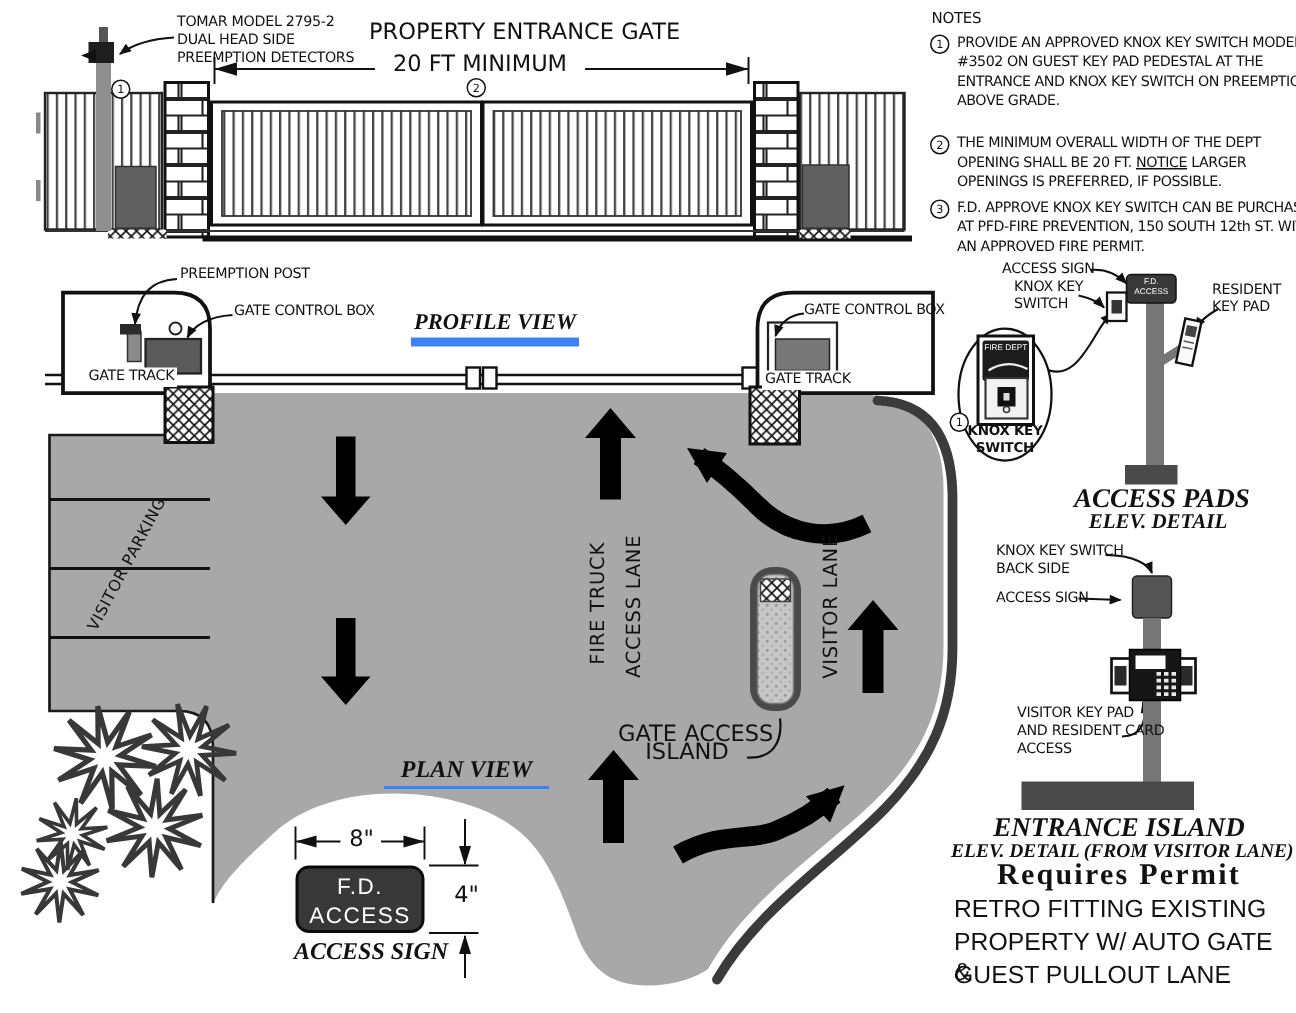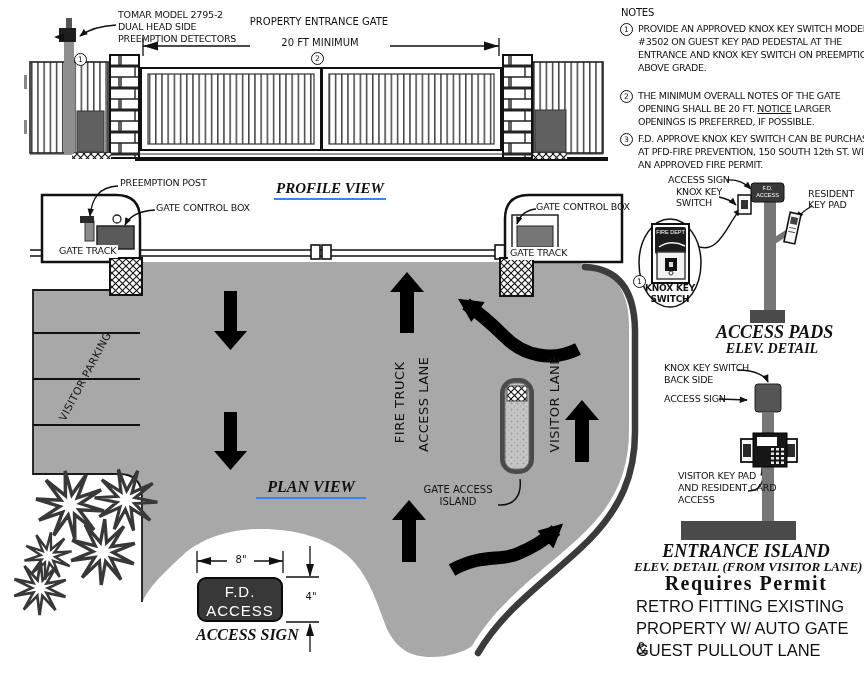--- a/index.html
+++ b/index.html
@@ -1,27 +1,27 @@
 <!DOCTYPE html>
 <html><head>
 <meta charset="utf-8">
 <style>
   html,body{margin:0;padding:0;background:#fff;}
   #stage{position:relative;width:864px;height:675px;background:#fff;overflow:hidden;
          font-family:"DejaVu Sans",sans-serif;color:#111;}
   #gfx{position:absolute;left:0;top:0;}
   .lab{position:absolute;font:9.5px/12.5px "DejaVu Sans",sans-serif;color:#111;
        letter-spacing:-0.2px;white-space:nowrap;}
-  .lab11{font-size:10px;line-height:13px;letter-spacing:0;}
+  .lab11{font-size:15px;line-height:13px;letter-spacing:0;}
   .c{text-align:center;}
   .bg{background:#fff;padding:0 2px;}
   .bold{font-weight:bold;}
   .ser{position:absolute;font-family:"Liberation Serif",serif;font-style:italic;font-weight:bold;
        color:#111;text-align:center;white-space:nowrap;}
-  .under{border-bottom:2px solid #3b82f6;padding-bottom:1px;}
+  .under{border-bottom:6px solid #3b82f6;padding-bottom:1px;margin-top:27px;}
   .marker{position:absolute;width:13px;height:13px;border:1.2px solid #111;border-radius:50%;
           font:7.5px/12.5px "DejaVu Sans",sans-serif;text-align:center;background:#fff;box-sizing:border-box;}
   .note{position:absolute;left:638px;width:226px;}
   .note div{font:9.5px/13px "DejaVu Sans",sans-serif;letter-spacing:-0.3px;white-space:nowrap;}
   .rot{transform-origin:center;text-align:center;font-size:13px;letter-spacing:0.5px;}
   .fdsign{position:absolute;left:197px;top:577px;width:86px;height:45px;box-sizing:border-box;
           background:#383838;border:2px solid #0a0a0a;border-radius:9px;color:#fff;text-align:center;
           font:15px/19px "Liberation Sans",sans-serif;letter-spacing:1px;padding-top:3px;}
   .tiny{position:absolute;color:#fff;text-align:center;font:5.5px/7px "Liberation Sans",sans-serif;}
   .foot{position:absolute;left:636px;width:220px;
@@ -241,21 +241,21 @@
 <div class="lab" style="left:621px;top:7px;font-size:10px">NOTES</div>
 <div class="marker" style="left:620px;top:23px">1</div>
 <div class="note" style="top:22px">
   <div>PROVIDE AN APPROVED KNOX KEY SWITCH MODEL</div>
   <div>#3502 ON GUEST KEY PAD PEDESTAL AT THE</div>
   <div>ENTRANCE AND KNOX KEY SWITCH ON PREEMPTION</div>
   <div>ABOVE GRADE.</div>
 </div>
 <div class="marker" style="left:620px;top:90px">2</div>
 <div class="note" style="top:89px">
-  <div>THE MINIMUM OVERALL NOTES OF THE GATE</div>
+  <div>THE MINIMUM OVERALL WIDTH OF THE DEPT</div>
   <div><span>OPENING SHALL BE 20 FT.  </span><span style="text-decoration:underline">NOTICE</span><span>  LARGER</span></div>
   <div>OPENINGS IS PREFERRED, IF POSSIBLE.</div>
 </div>
 <div class="marker" style="left:620px;top:133px">3</div>
 <div class="note" style="top:132px">
   <div>F.D. APPROVE KNOX KEY SWITCH CAN BE PURCHASED</div>
   <div>AT PFD-FIRE PREVENTION, 150 SOUTH 12th ST. WITH</div>
   <div>AN APPROVED FIRE PERMIT.</div>
 </div>
 

